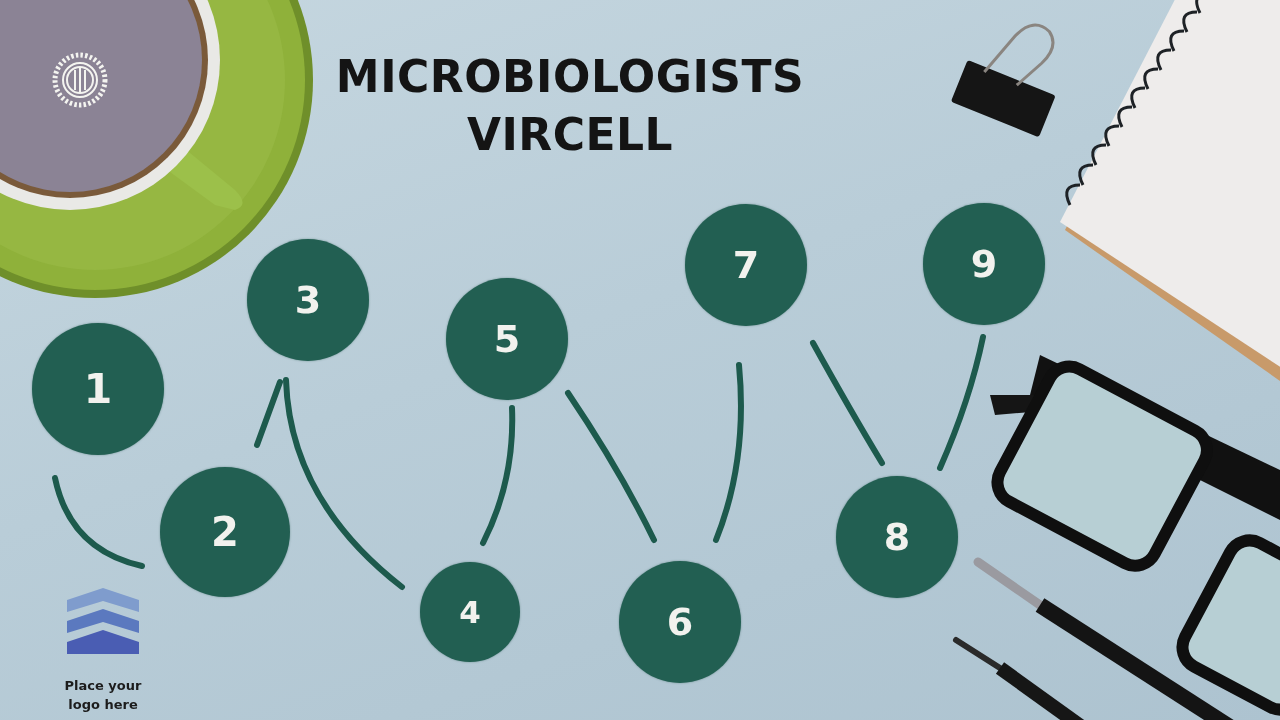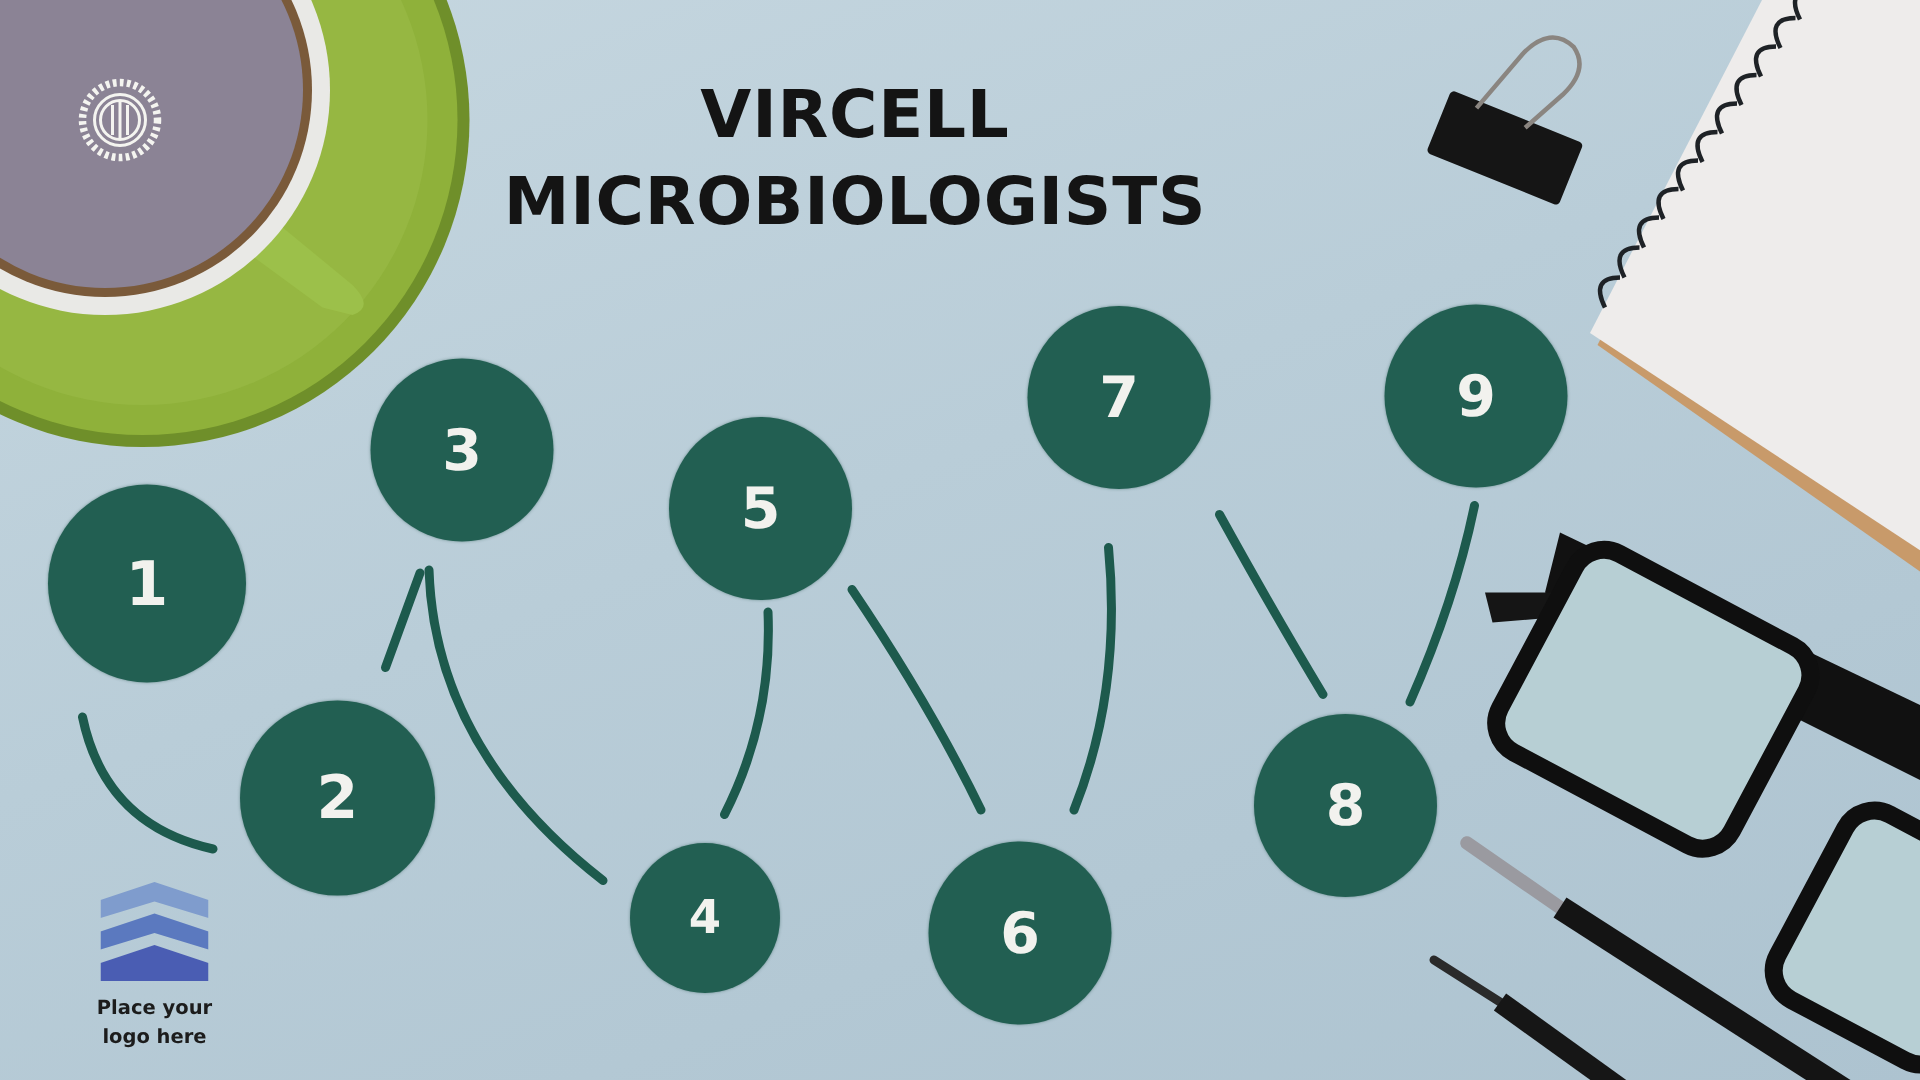--- a/index.html
+++ b/index.html
@@ -8,21 +8,21 @@
     font-family:"Liberation Sans",sans-serif;}
   .scene{position:absolute;left:0;top:0;width:1280px;height:720px;}
   .title{position:absolute;left:320px;top:48px;width:500px;text-align:center;
     font-family:"DejaVu Sans",sans-serif;font-weight:bold;font-size:44px;line-height:58px;
     color:#141414;letter-spacing:0.5px;}
   .brand{position:absolute;left:52px;top:52px;display:flex;align-items:center;gap:8px;}
   .brand-text{color:#f4f4f0;font-family:"DejaVu Sans",sans-serif;font-weight:bold;font-size:28px;letter-spacing:-0.3px;}
   .node{position:absolute;border-radius:50%;background:#225f52;display:flex;align-items:center;justify-content:center;
     color:#f2f2ee;font-family:"DejaVu Sans",sans-serif;font-weight:bold;box-shadow:0 0 2px rgba(30,80,70,0.5);}
   .logo{position:absolute;left:58px;top:588px;width:90px;text-align:center;}
-  .logo-text{font-family:"DejaVu Sans",sans-serif;font-weight:bold;font-size:13px;line-height:19px;color:#1c1c1c;margin-top:4px;}
+  .logo-text{font-family:"DejaVu Sans",sans-serif;font-weight:bold;font-size:13px;line-height:19px;color:#1c1c1c;margin-top:18px;}
 </style>
 </head>
 <body>
 
 <svg class="scene" viewBox="0 0 1280 720">
 
   <g>
     <circle cx="95" cy="80" r="218" fill="#6f8f2a"></circle>
     <circle cx="95" cy="80" r="210" fill="#8fb13a"></circle>
     <circle cx="95" cy="80" r="190" fill="#98b946" opacity="0.7"></circle>
@@ -90,22 +90,22 @@
       <circle cx="28" cy="28" r="17" stroke-width="2"></circle>
       <circle cx="28" cy="28" r="13" stroke-width="2"></circle>
       <line x1="23" y1="18" x2="23" y2="38" stroke-width="2"></line>
       <line x1="28" y1="16" x2="28" y2="40" stroke-width="2"></line>
       <line x1="33" y1="18" x2="33" y2="38" stroke-width="2"></line>
     </g>
   </svg>
 </div>
 
 <div class="title">
+  <div>MICROBIOLOGISTS</div>
   <div>VIRCELL</div>
-  <div>MICROBIOLOGISTS</div>
 </div>
 
 <div id="nodes">
     <div class="node" style="left: 32px; top: 323px; width: 132px; height: 132px; background: rgb(34, 95, 82); font-size: 41px;">
       <span>1</span>
     </div>
     <div class="node" style="left: 160px; top: 467px; width: 130px; height: 130px; background: rgb(34, 95, 82); font-size: 40px;">
       <span>2</span>
     </div>
     <div class="node" style="left: 247px; top: 239px; width: 122px; height: 122px; background: rgb(34, 95, 82); font-size: 38px;">

